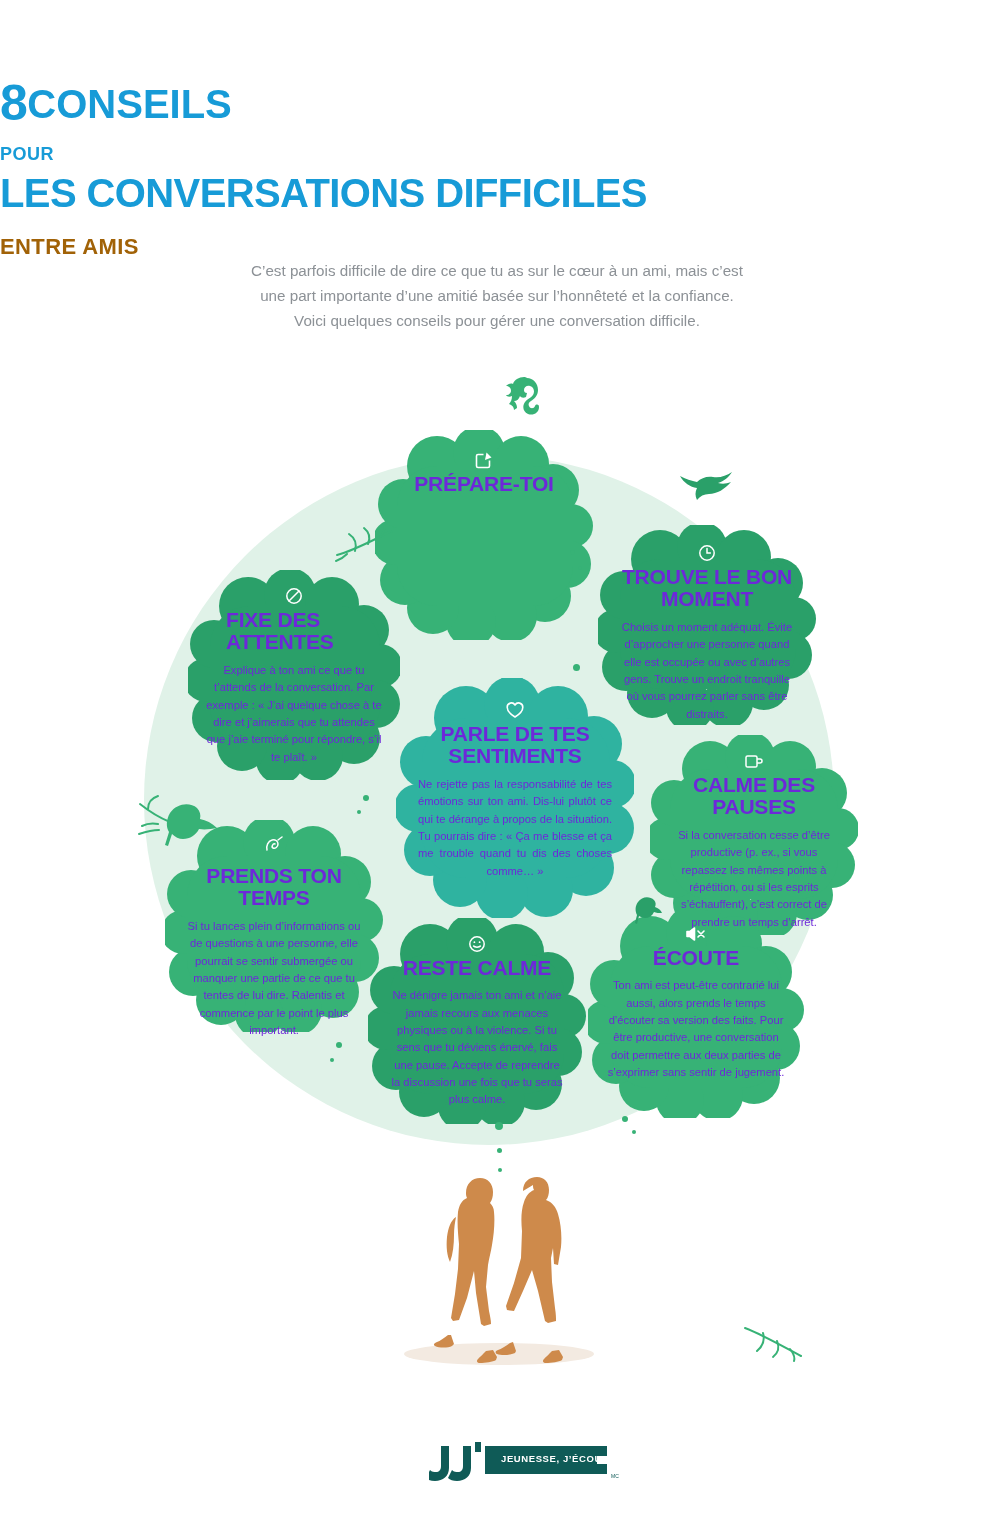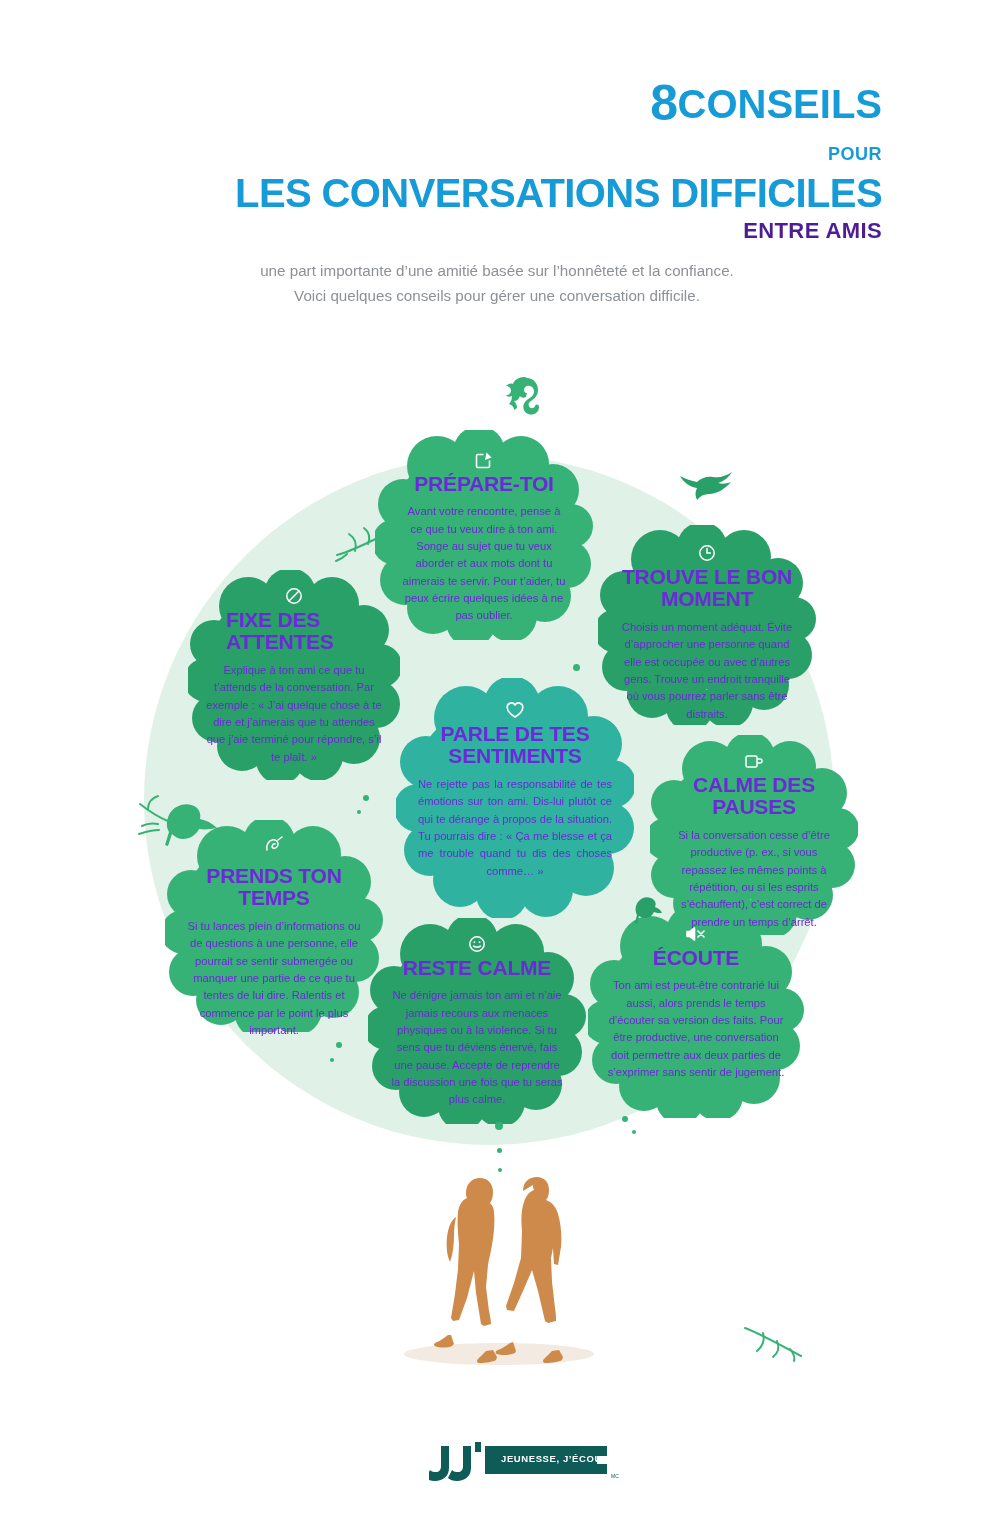--- a/index.html
+++ b/index.html
@@ -14,43 +14,43 @@
   }
 
   #page {
     position: relative;
     width: 994px;
     height: 1536px;
     background: #ffffff;
   }
 
   
-  .header { position: absolute; top: 78px; left: 0; width: 882px; text-align: right; }
+  .header { position: absolute; top: 78px; left: 0; width: 882px; text-align: left; }
 
   .t-line1 {
     color: #179BD7;
     font-weight: bold;
     letter-spacing: -0.5px;
     line-height: 1;
     white-space: nowrap;
   }
   .t-num { font-size: 50px; vertical-align: -2px; }
   .t-conseils { font-size: 40px; letter-spacing: 0px; }
 
   .t-pour {
     color: #179BD7; font-weight: bold; font-size: 18px;
     letter-spacing: 0.5px; margin-top: 16px;
   }
   .t-main {
     color: #179BD7; font-weight: bold; font-size: 40px;
     letter-spacing: -0.6px; margin-top: 6px; white-space: nowrap;
   }
   .t-sub {
-    color: #4c1d95; font-weight: bold; font-size: 22px;
-    letter-spacing: 0.4px; margin-top: 2px;
+    color: #a16207; font-weight: bold; font-size: 22px;
+    letter-spacing: 0.4px; margin-top: 18px;
   }
 
   .intro {
     position: absolute; top: 258px; left: 197px; width: 600px;
     text-align: center; color: #8C9196; font-size: 15.2px; line-height: 1.65;
   }
   .intro p { margin: 0; }
 
   
   .tree { position: absolute; top: 370px; left: 0; width: 994px; height: 830px; }
@@ -96,20 +96,21 @@
   <div class="header">
     <div class="t-line1">
       <span class="t-num">8</span><span class="t-conseils">CONSEILS</span>
     </div>
     <div class="t-pour">POUR</div>
     <div class="t-main">LES CONVERSATIONS DIFFICILES</div>
     <div class="t-sub">ENTRE AMIS</div>
   </div>
 
   <div class="intro">
+    <p>C’est parfois difficile de dire ce que tu as sur le cœur à un ami, mais c’est</p>
     <p>une part importante d’une amitié basée sur l’honnêteté et la confiance.</p>
     <p>Voici quelques conseils pour gérer une conversation difficile.</p>
   </div>
 
   <div class="tree">
 
     <div class="bg-circle"></div>
 
     <svg class="deco" style="left:497px; top:4px;" width="50" height="62" viewBox="0 0 50 62">
       <path fill="#37B276" d="M30 4c6 0 11 5 11 12 0 6-4 9-7 11-2 1-3 3-2 5 1 3 5 3 6 0 1-2 4-2 4 1 0 6-6 9-11 7-5-2-6-8-3-12 2-3 6-4 8-7 2-3 1-8-3-9-3-1-6 1-6 4 0 2 1 3 3 3l-1 4c-2 1-5 1-6-1-1 3-3 5-6 5 2 2 3 4 3 7l-3 2c0-3-2-5-5-6 2-2 3-5 3-8-2 1-5 1-6-1 3 0 5-2 5-4 0-3-2-5-5-5 2-2 5-3 7-2 1-4 6-7 11-7 1 0 2 0 3 1z"></path>
@@ -172,21 +173,20 @@
         </g>
       </svg>
       <div class="content" style="padding:20px 26px 0;">
         <span class="b-icon">
           <svg width="18" height="18" viewBox="0 0 18 18" fill="none" stroke="#fff" stroke-width="1.6">
             <path d="M14.5 9.5V15a1.5 1.5 0 0 1-1.5 1.5H3A1.5 1.5 0 0 1 1.5 15V5A1.5 1.5 0 0 1 3 3.5h5.5"></path>
             <path d="M11.5 1.5l5 5-6.5 2.5 1.5-7.5z" fill="#fff" stroke="none"></path>
           </svg>
         </span>
         <div class="b-title">PRÉPARE-TOI</div>
-        <div class="b-body">Avant votre rencontre, pense à ce que tu veux dire à ton ami. Songe au sujet que tu veux aborder et aux mots dont tu aimerais te servir. Pour t’aider, tu peux écrire quelques idées à ne pas oublier.</div>
       </div>
     </div>
 
     <div class="bubble" style="left:598px; top:155px; width:218px; height:200px;">
       <svg class="blob" viewBox="0 0 218 200" preserveAspectRatio="none">
         <g fill="#2AA069">
           <circle cx="62" cy="34" r="29"></circle>
             <circle cx="104" cy="22" r="25"></circle>
             <circle cx="146" cy="32" r="27"></circle>
           <circle cx="180" cy="58" r="25"></circle>

